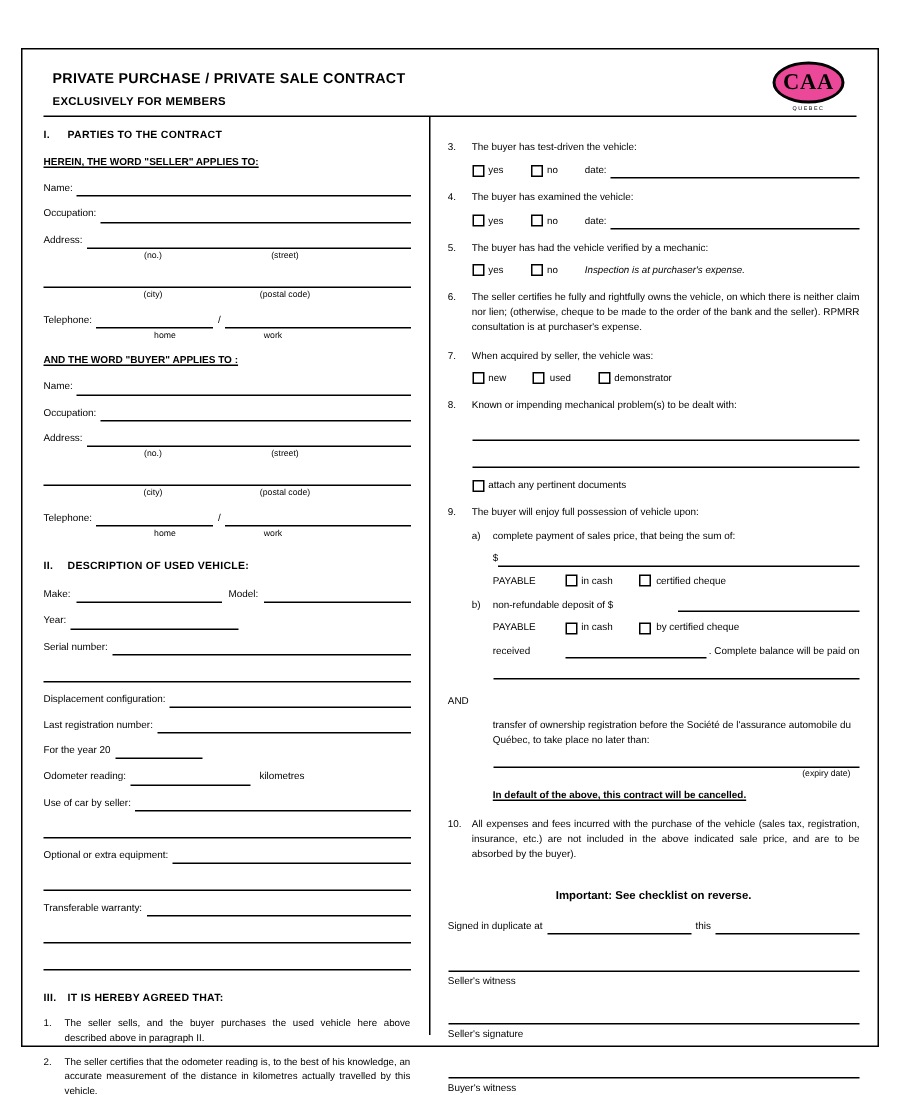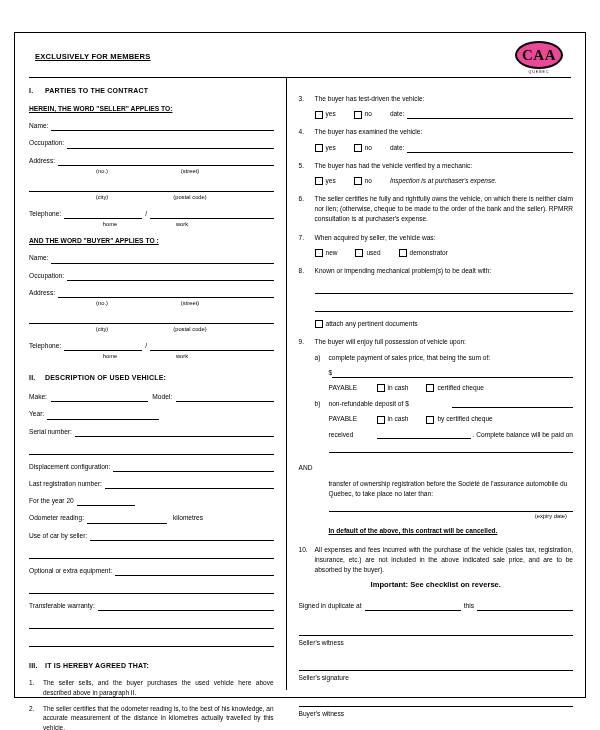--- a/index.html
+++ b/index.html
@@ -38,21 +38,20 @@
     box-sizing: border-box;
   }
   .title {
     font-size: 9.5px;
     font-weight: bold;
     letter-spacing: 0.2px;
   }
   .subtitle {
     font-size: 7.6px;
     font-weight: bold;
-    text-decoration: underline;
     margin-top: 5px;
     letter-spacing: 0.2px;
   }
   .logo {
     position: absolute;
     right: 22px;
     top: 8px;
     width: 48px;
     height: 34px;
     text-align: center;
@@ -243,21 +242,21 @@
     align-items: center;
     padding-left: 30px;
     margin-top: 5px;
     font-size: 6.6px;
   }
   .pay-row .pl { width: 48px; }
   .center-bold {
     text-align: center;
     font-weight: bold;
     font-size: 7.6px;
-    margin-top: 4px;
+    margin-top: 16px;
   }
   .sign-row {
     display: flex;
     align-items: flex-end;
     margin-top: 10px;
     font-size: 6.6px;
   }
   .sign-row .lbl { white-space: nowrap; padding-right: 3px; }
   .sign-row .lbl2 { white-space: nowrap; padding: 0 3px; }
   .and-label {
@@ -277,20 +276,21 @@
     margin-top: 8px;
   }
 </style>
 </head>
 <body>
 
 <div class="page">
   <div class="sheet">
 
     <div class="header">
+      <div class="title">PRIVATE PURCHASE / PRIVATE SALE CONTRACT</div>
       <div class="subtitle">EXCLUSIVELY FOR MEMBERS</div>
       <div class="logo">
         <div class="logo-oval">
           <span class="logo-text">CAA</span>
         </div>
         <div class="logo-sub">QUEBEC</div>
       </div>
     </div>
     <hr class="hr-top">
 

